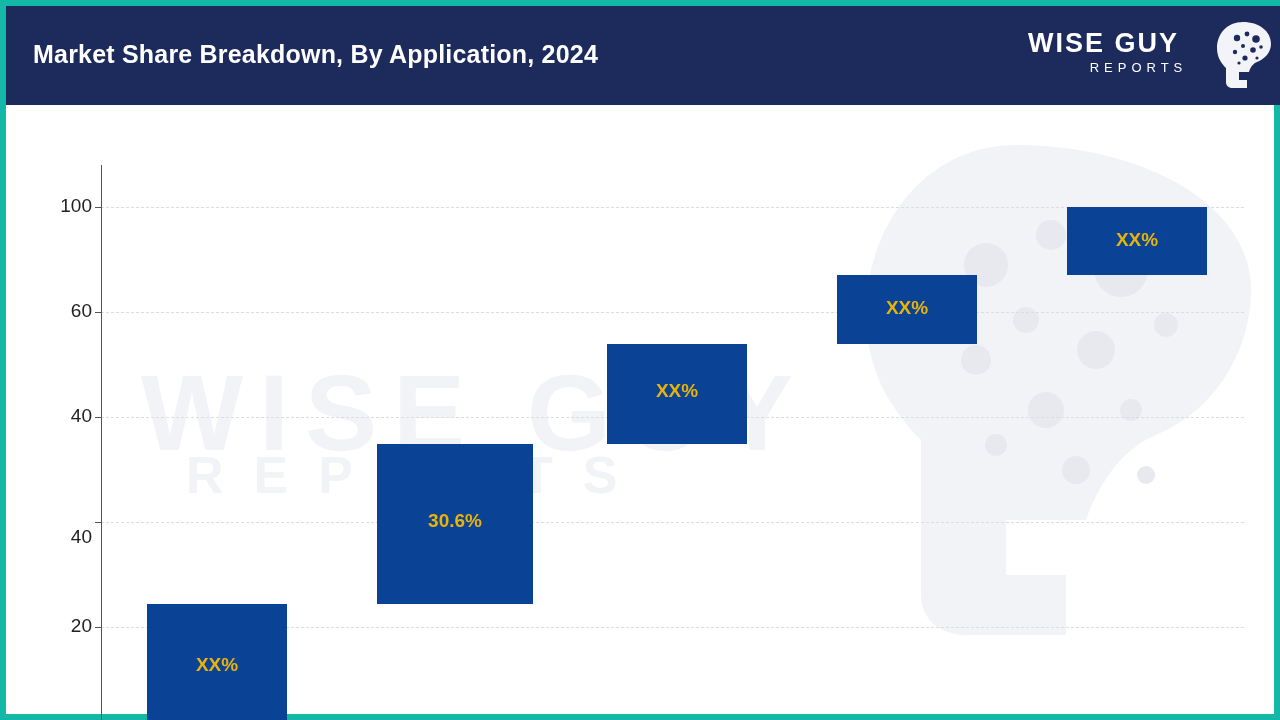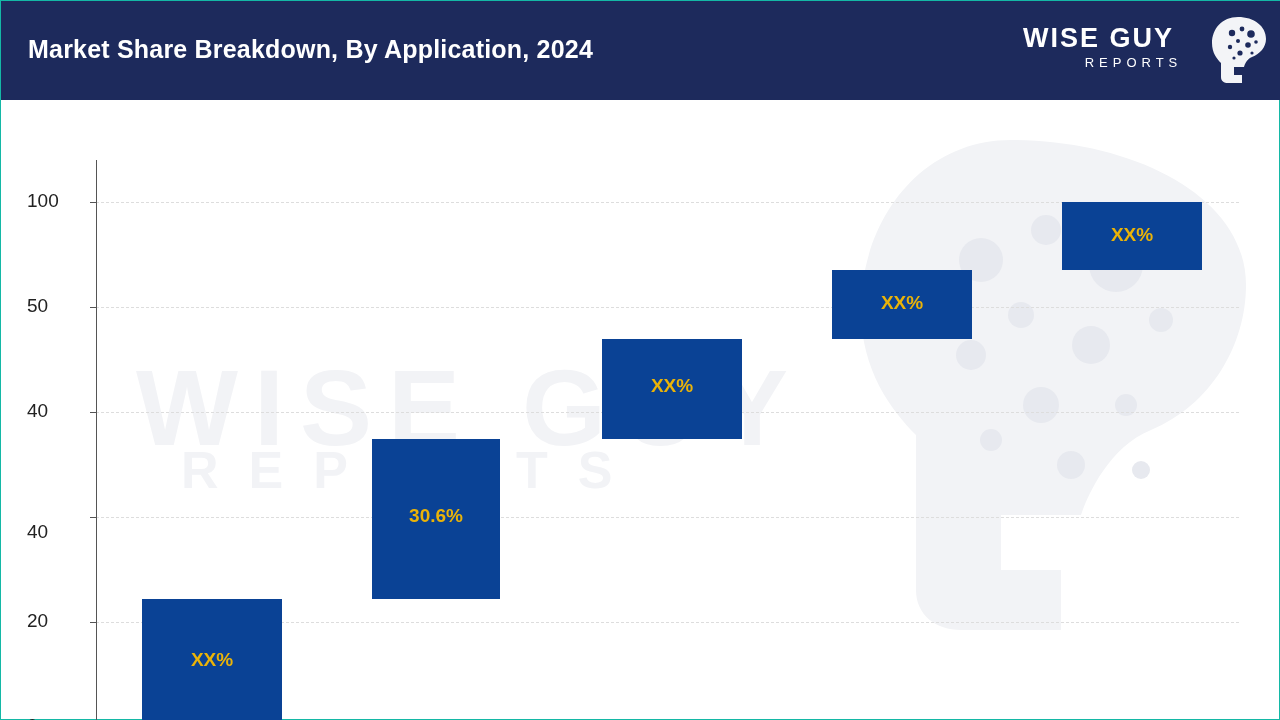--- a/index.html
+++ b/index.html
@@ -11,21 +11,21 @@
     height: 720px;
     background: #ffffff;
     font-family: "Liberation Sans", sans-serif;
     overflow: hidden;
   }
   .page {
     position: relative;
     width: 1280px;
     height: 720px;
     box-sizing: border-box;
-    border: 1px solid #14b8a6;
+    border: 6px solid #14b8a6;
     background: #ffffff;
   }
 
   
   .header {
     position: absolute;
     left: 0;
     top: 0;
     width: 1280px;
     height: 99px;
@@ -134,20 +134,21 @@
     left: 0;
     top: 0;
     width: 0;
     height: 567px;
     border-left: 1px solid #555555;
   }
   .tick-label {
     position: absolute;
     right: 1152px;
     width: 60px;
+    text-align: right;
     color: #222222;
     font-size: 19px;
     white-space: nowrap;
   }
   .tick-mark {
     position: absolute;
     left: -6px;
     width: 6px;
     height: 0;
     border-top: 1px solid #555555;
@@ -237,28 +238,28 @@
       <div class="tick-mark" style="top:462px;"></div>
       <div class="tick-mark" style="top:357px;"></div>
       <div class="tick-mark" style="top:252px;"></div>
       <div class="tick-mark" style="top:147px;"></div>
       <div class="tick-mark" style="top:42px;"></div>
 
       <div class="tick-label" style="top:555px;">0</div>
       <div class="tick-label" style="top:450px;">20</div>
       <div class="tick-label" style="top:361px;">40</div>
       <div class="tick-label" style="top:240px;">40</div>
-      <div class="tick-label" style="top:135px;">50</div>
+      <div class="tick-label" style="top:135px;">60</div>
       <div class="tick-label" style="top:30px;">100</div>
 
       <div class="bar" style="left:46px; top:439px; width:140px; height:128px;">
         <div class="bar-label" style="top:50px;">XX%</div>
       </div>
 
-      <div class="bar" style="left:276px; top:279px; width:128px; height:160px;">
+      <div class="bar" style="left:276px; top:279px; width:156px; height:160px;">
         <div class="bar-label" style="top:66px;">30.6%</div>
       </div>
 
       <div class="bar" style="left:506px; top:179px; width:140px; height:100px;">
         <div class="bar-label" style="top:36px;">XX%</div>
       </div>
 
       <div class="bar" style="left:736px; top:110px; width:140px; height:69px;">
         <div class="bar-label" style="top:22px;">XX%</div>
       </div>

